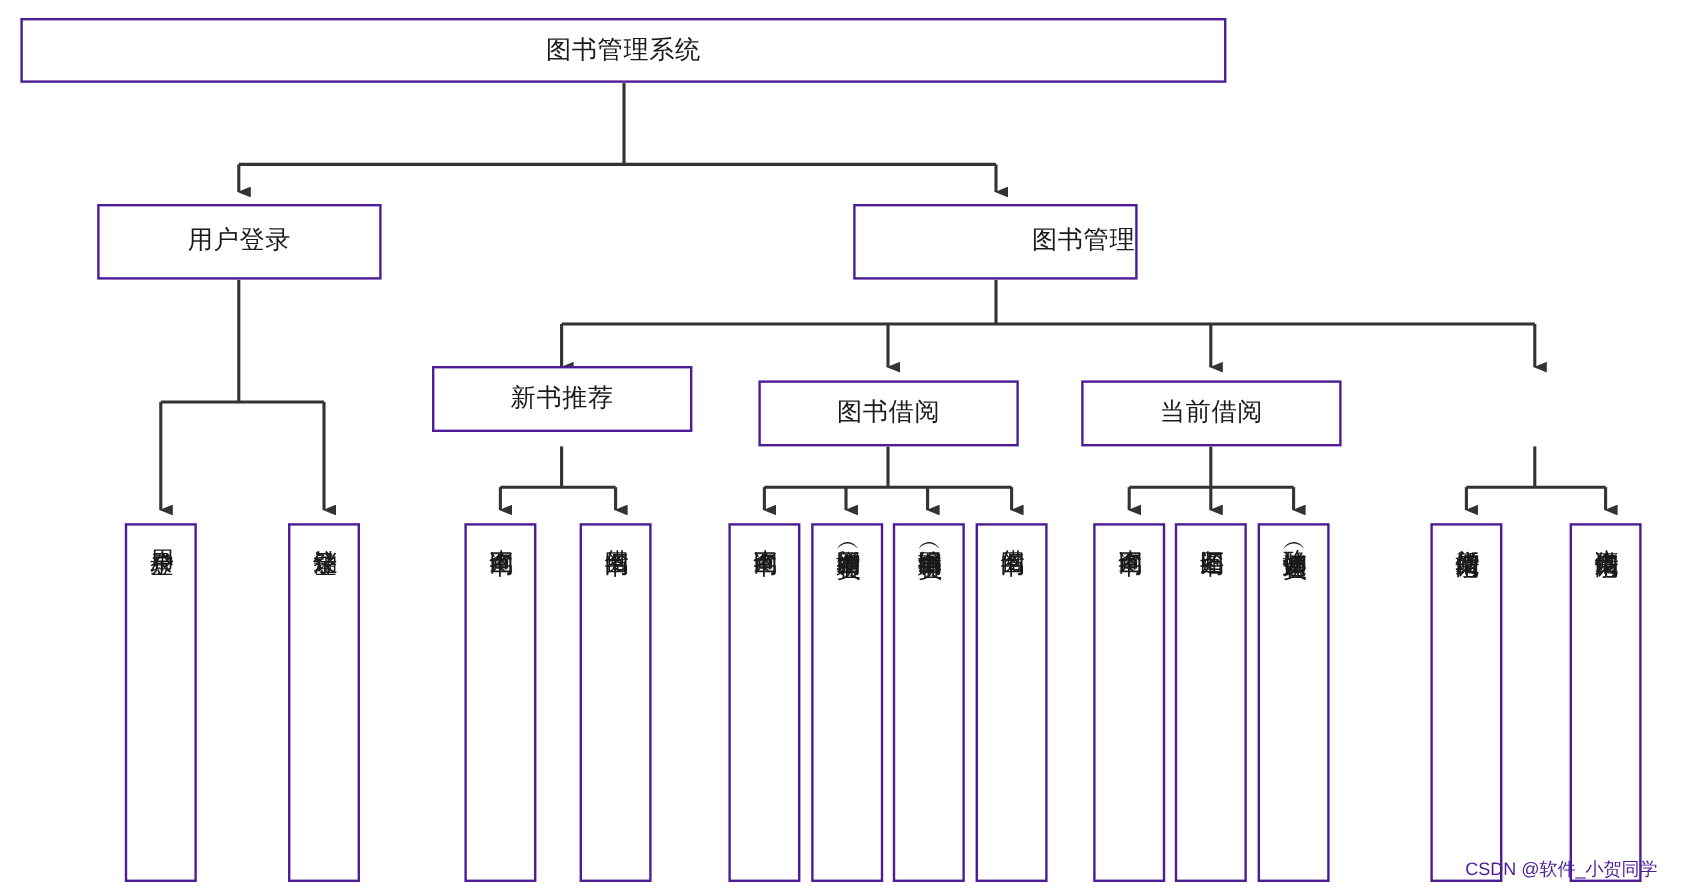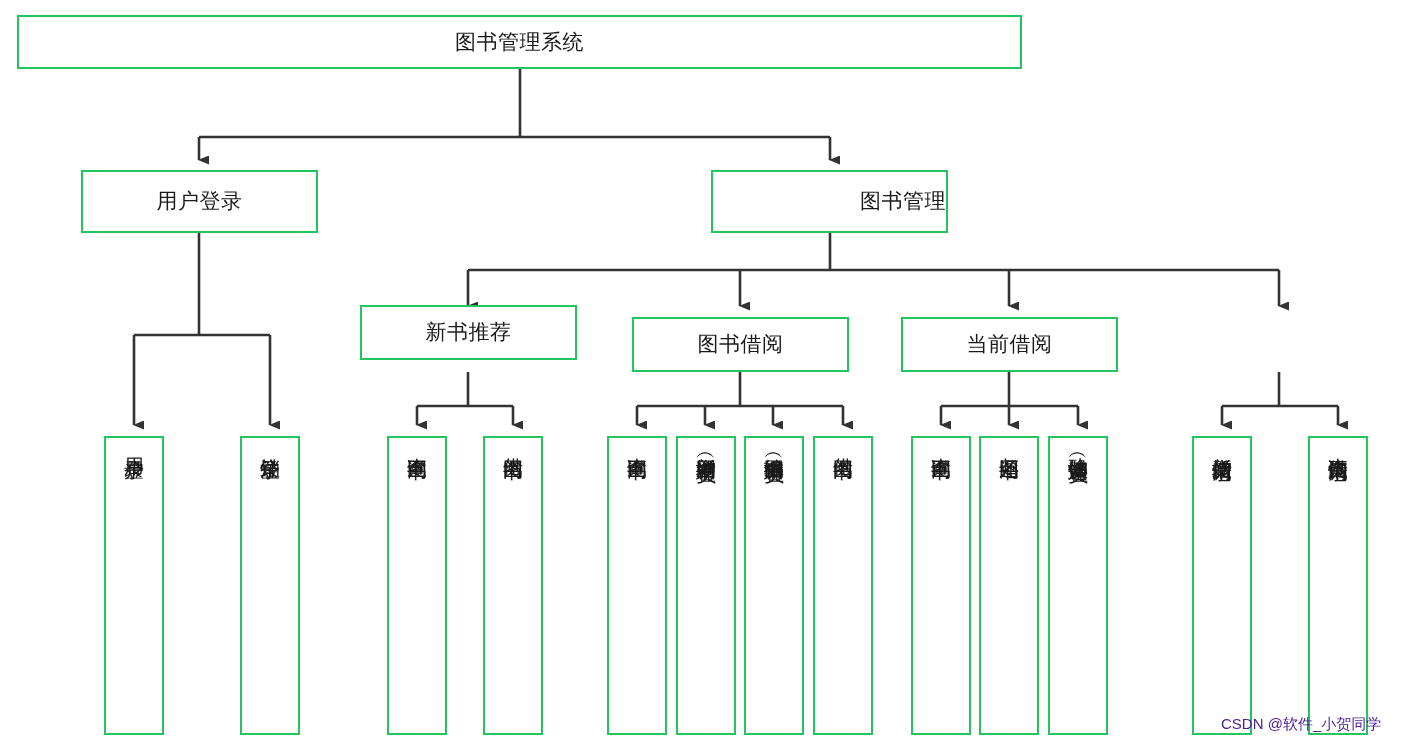--- a/index.html
+++ b/index.html
@@ -24,21 +24,21 @@
     position: absolute;
     left: 0;
     top: 0;
     width: 1405px;
     height: 747px;
   }
   .node {
     position: absolute;
     box-sizing: border-box;
     background: #ffffff;
-    border: 2px solid #22c55e;
+    border: 2px solid #4c1d95;
     display: flex;
     align-items: center;
     justify-content: center;
     color: #1a1a1a;
   }
   .node-label {
     display: block;
     text-align: center;
     line-height: 1.18;
     color: #1a1a1a;

